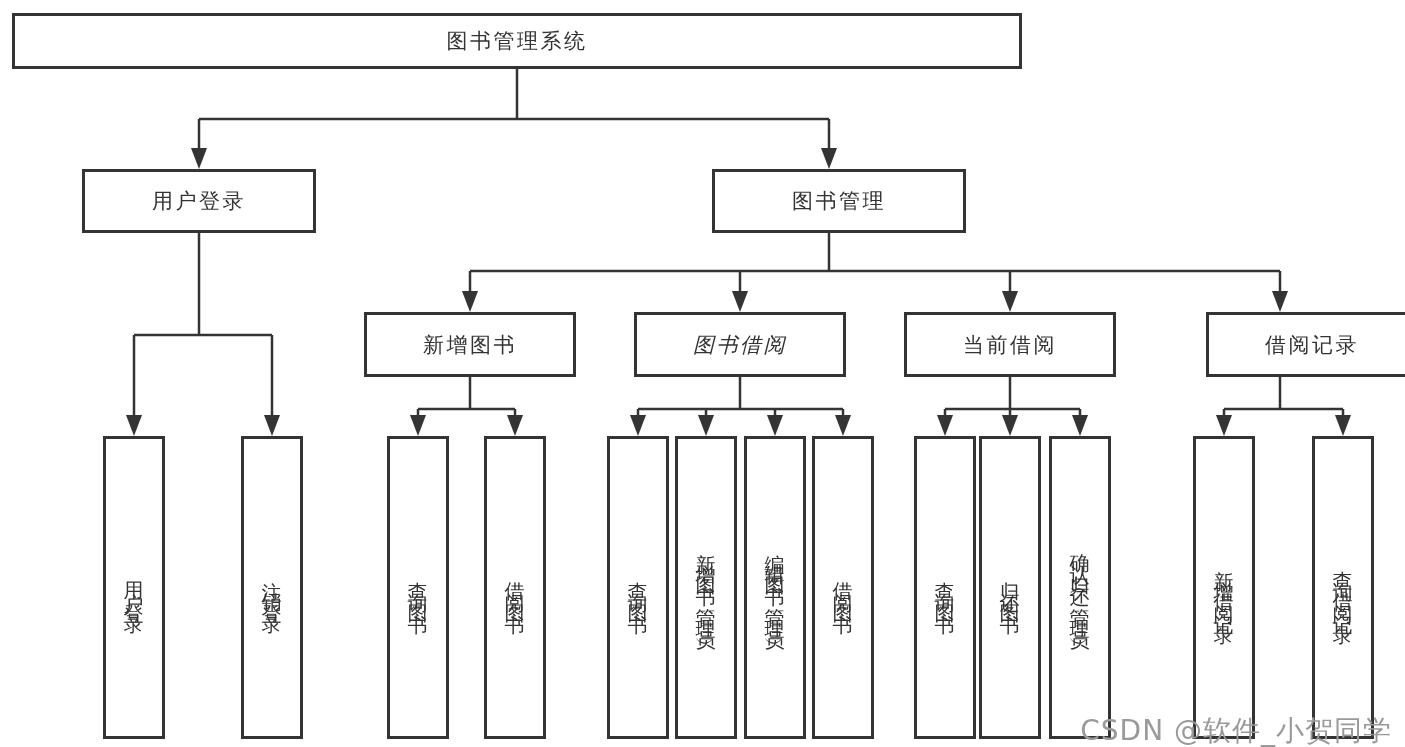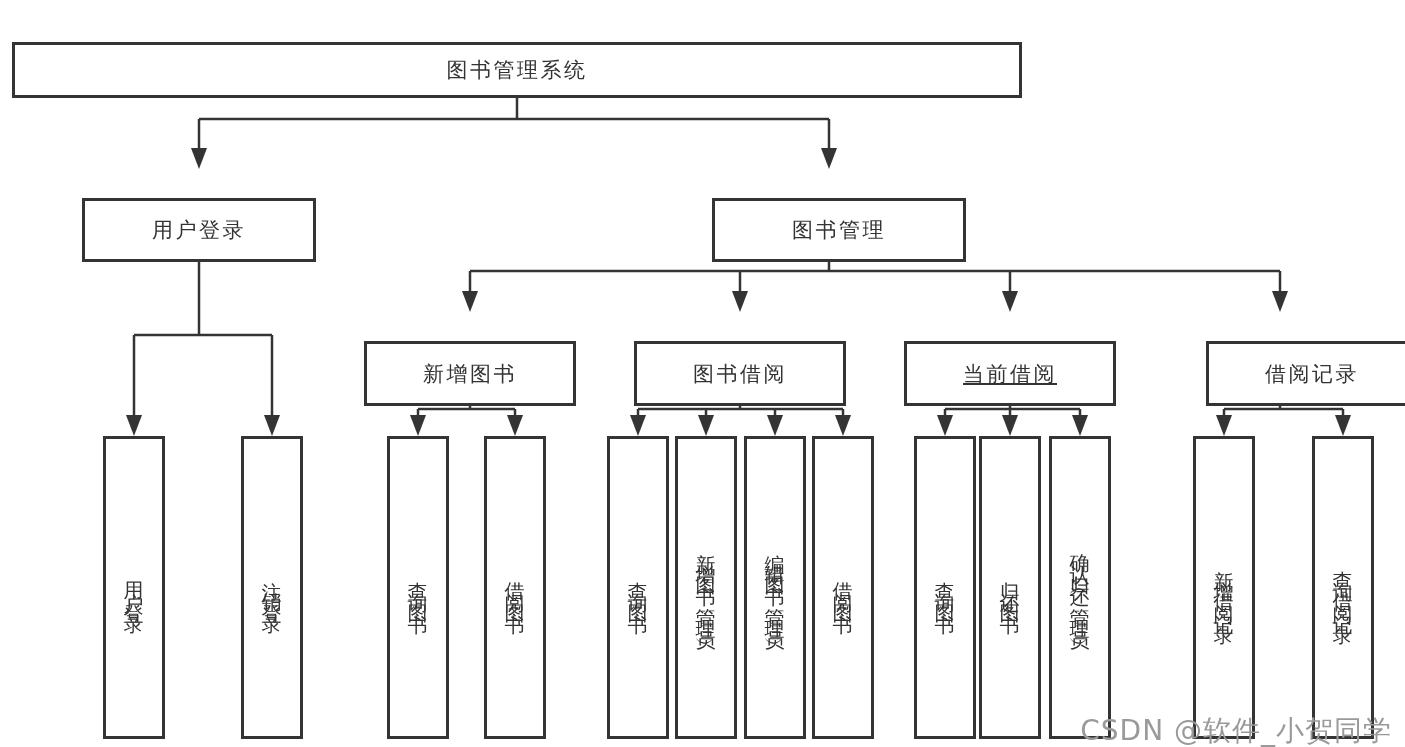--- a/index.html
+++ b/index.html
@@ -22,21 +22,21 @@
   #wires path{stroke:var(--line);stroke-width:2.5;fill:none;}
   #wires polygon{fill:var(--line);stroke:none;}
   .box{
     position:absolute;
     box-sizing:border-box;
     background:var(--box_bg);
     border:3px solid var(--border);
     color:var(--text);
     display:flex;align-items:center;justify-content:center;
   }
-  .hbox{font-size:21px;letter-spacing:2.5px;white-space:nowrap;margin-top:29px;}
+  .hbox{font-size:21px;letter-spacing:2.5px;white-space:nowrap;}
   .root{left:12px;top:13px;width:1010px;height:56px;}
   .n2{top:169px;height:64px;}
   .n3{top:312px;height:65px;width:212px;}
   .leaf{top:436px;height:303px;width:62px;}
   .leaf span{
     writing-mode:vertical-rl;
     text-orientation:mixed;
     font-size:20px;
     letter-spacing:11px;
     line-height:1;
@@ -107,24 +107,24 @@
   <div class="box hbox n2" style="left:82px;width:234px;">
     <span>用户登录</span>
   </div>
   <div class="box hbox n2" style="left:712px;width:254px;">
     <span>图书管理</span>
   </div>
 
   <div class="box hbox n3" style="left:364px;">
     <span>新增图书</span>
   </div>
-  <div class="box hbox n3" style="left:634px;">
+  <div class="box hbox n3" style="left:634px;font-style:italic;">
     <span>图书借阅</span>
   </div>
-  <div class="box hbox n3" style="left:904px;text-decoration:underline;">
+  <div class="box hbox n3" style="left:904px;">
     <span>当前借阅</span>
   </div>
   <div class="box hbox n3" style="left:1206px;">
     <span>借阅记录</span>
   </div>
 
   <div class="box leaf" style="left:103px;">
     <span>用户登录</span>
   </div>
   <div class="box leaf" style="left:241px;">

